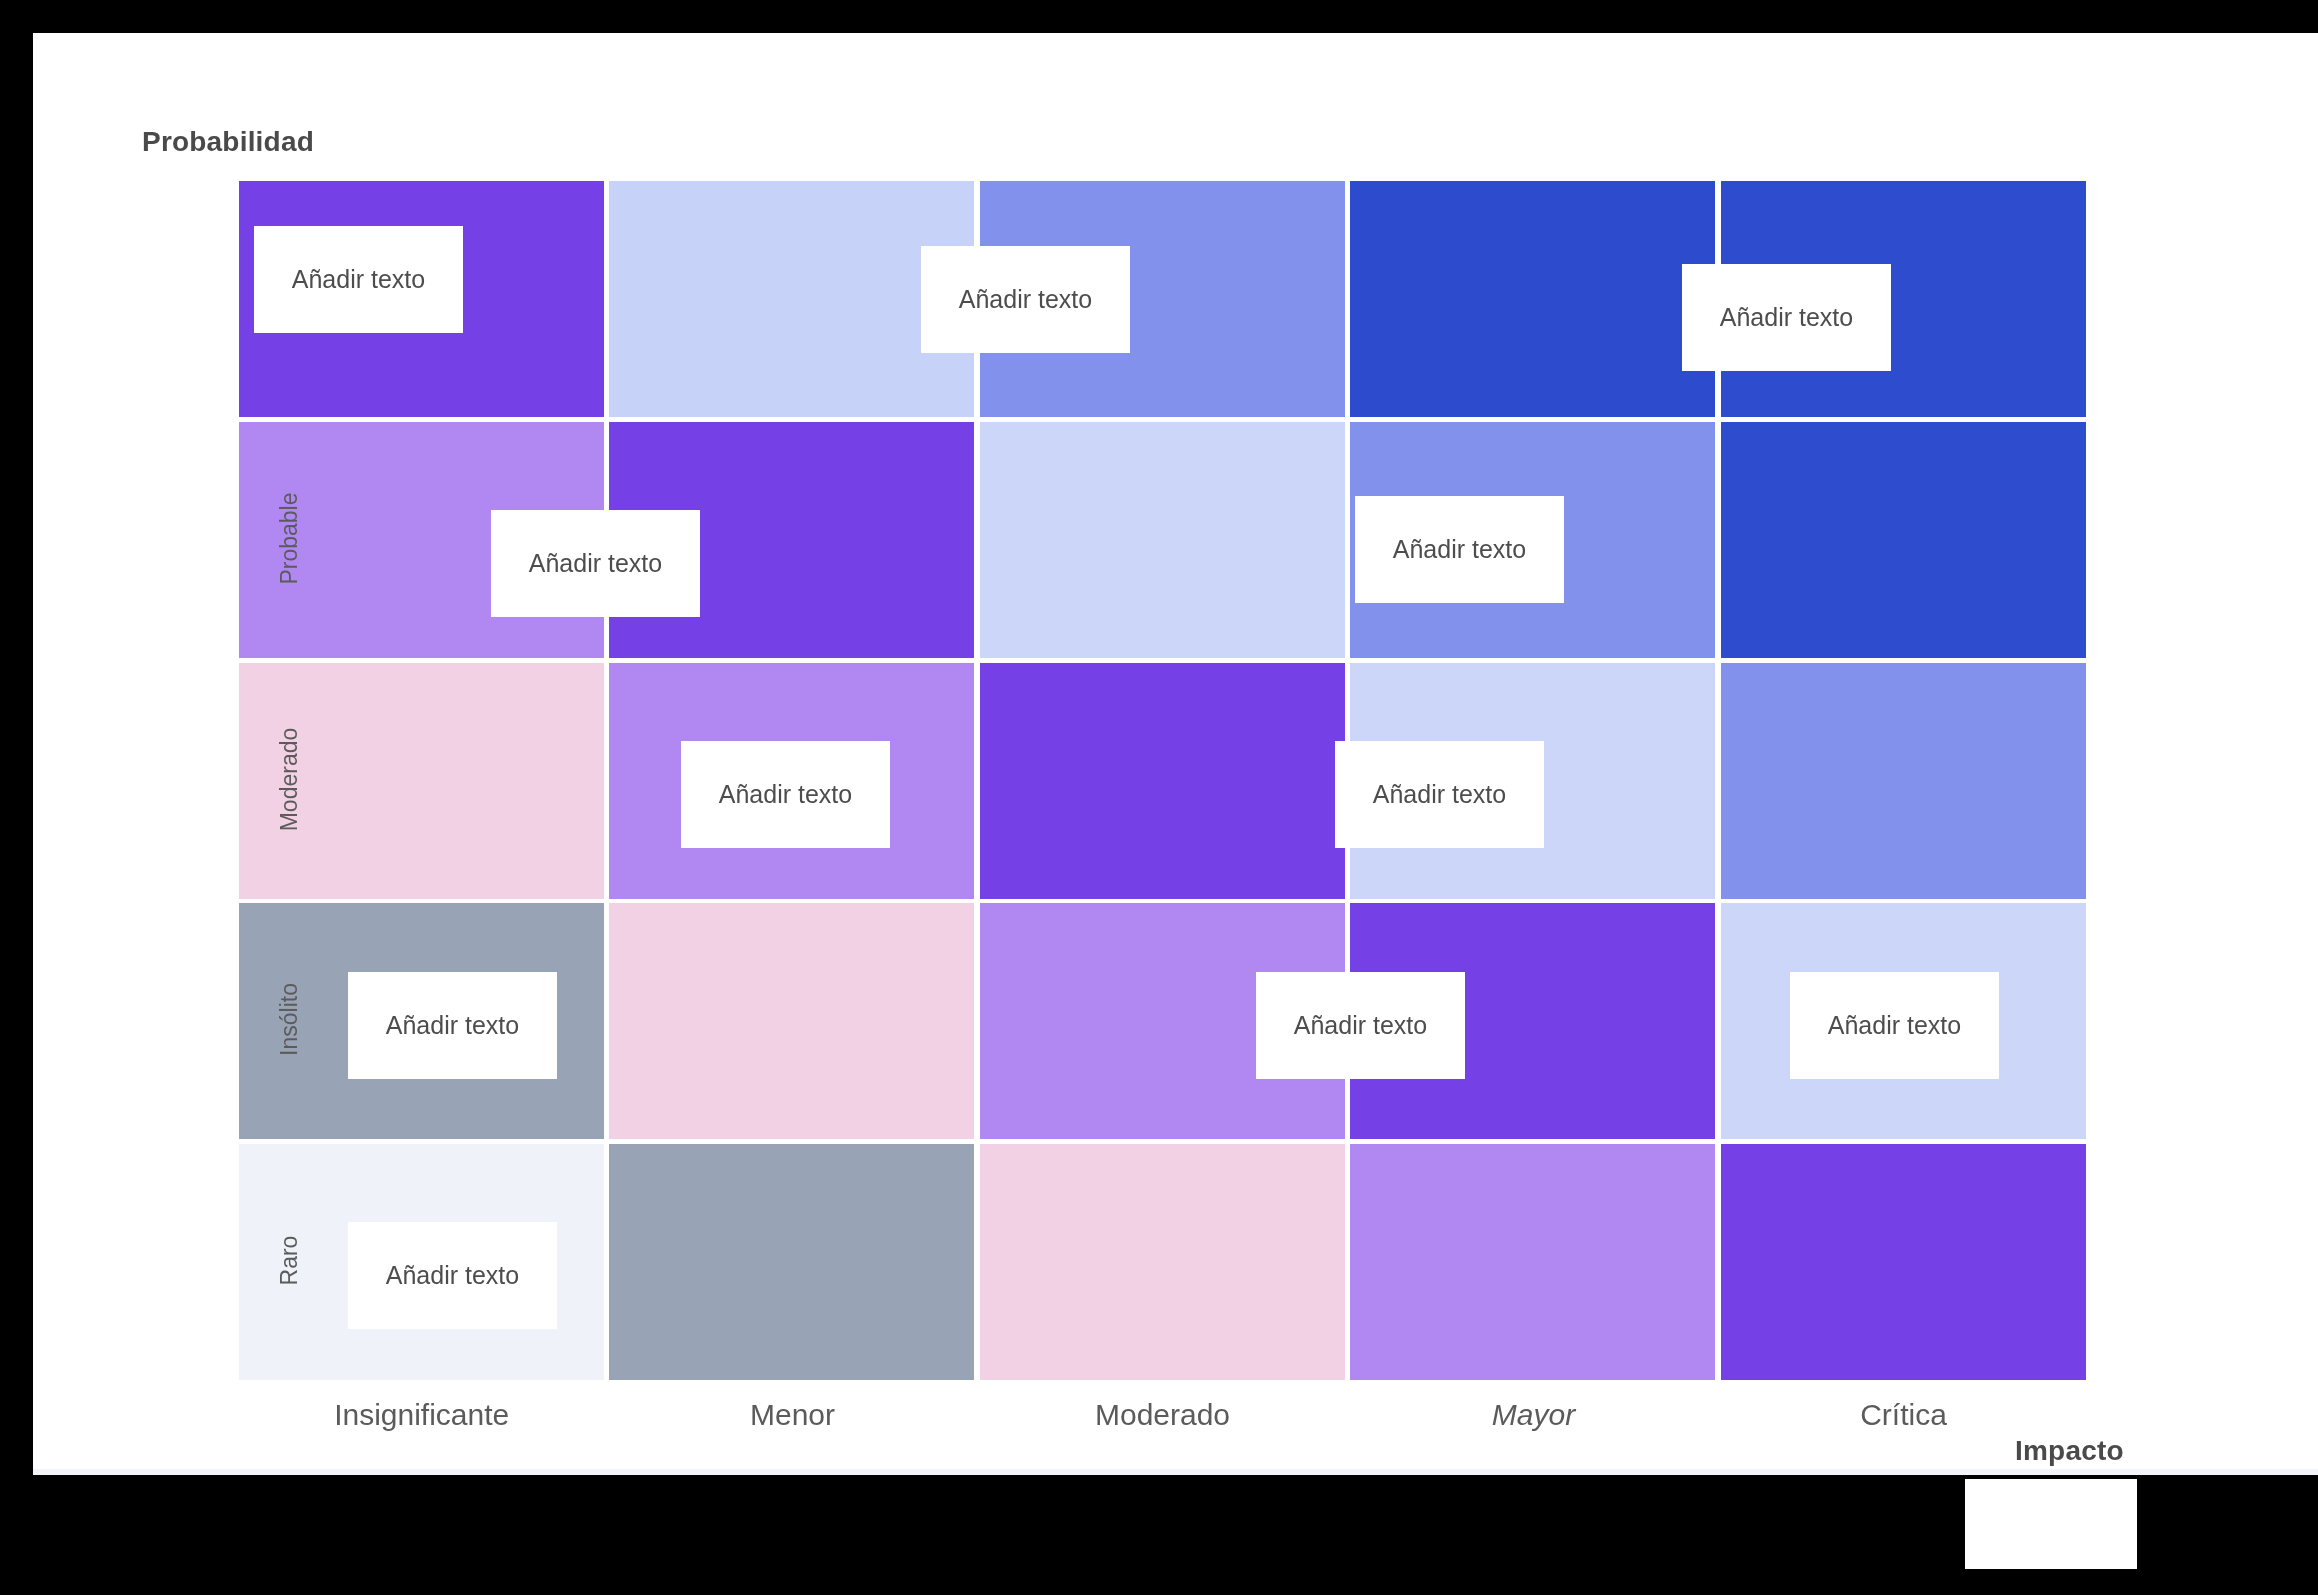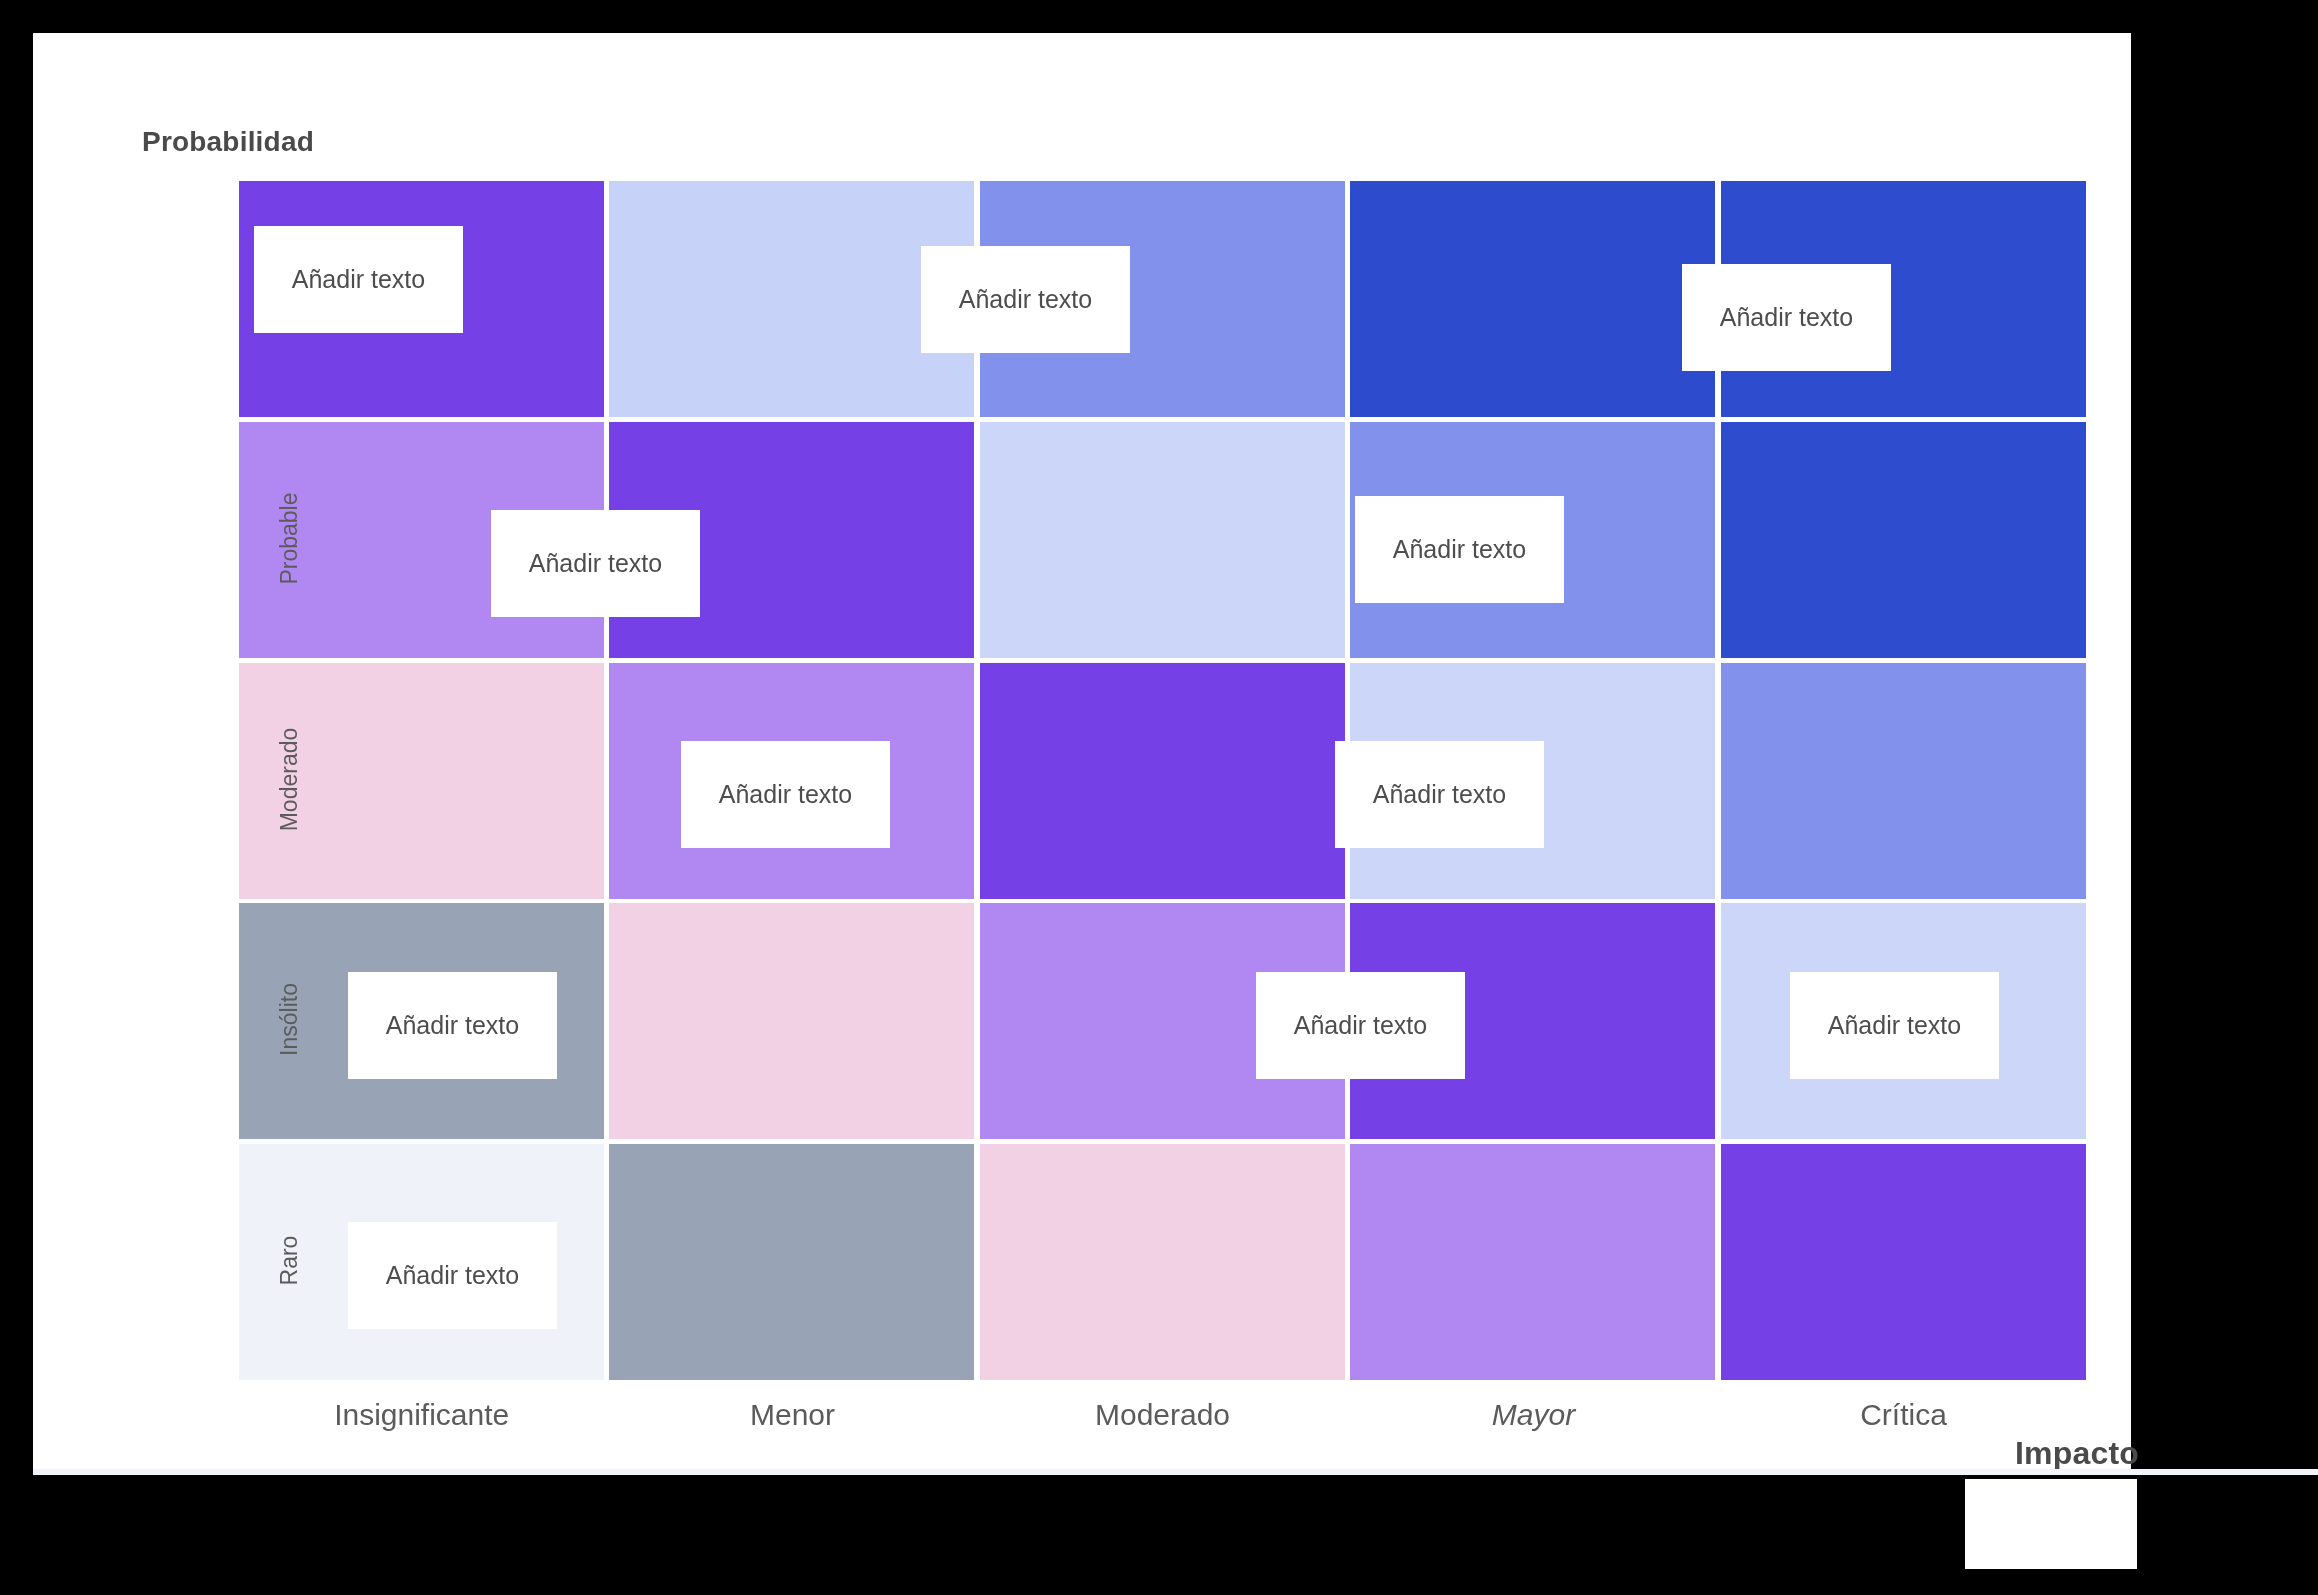--- a/index.html
+++ b/index.html
@@ -13,21 +13,21 @@
     position: relative;
     overflow: hidden;
     font-family: "Liberation Sans", sans-serif;
   }
 
   
   #canvas {
     position: absolute;
     left: 33px;
     top: 33px;
-    width: 2098px;
+    width: 2286px;
     height: 1441px;
     background: #ffffff;
   }
 
   
   #canvas-bottom-rule {
     position: absolute;
     left: 33px;
     top: 1469px;
     width: 2286px;
@@ -53,21 +53,21 @@
     font-size: 28px;
     font-weight: bold;
     color: #4a4a4a;
     letter-spacing: 0.2px;
     white-space: nowrap;
   }
   #x-axis-title {
     position: absolute;
     left: 1982px;
     top: 1402px;
-    font-size: 32px;
+    font-size: 28px;
     font-weight: bold;
     color: #4a4a4a;
     letter-spacing: 0.2px;
     white-space: nowrap;
   }
 
   
   #matrix {
     position: absolute;
     left: 206px;

